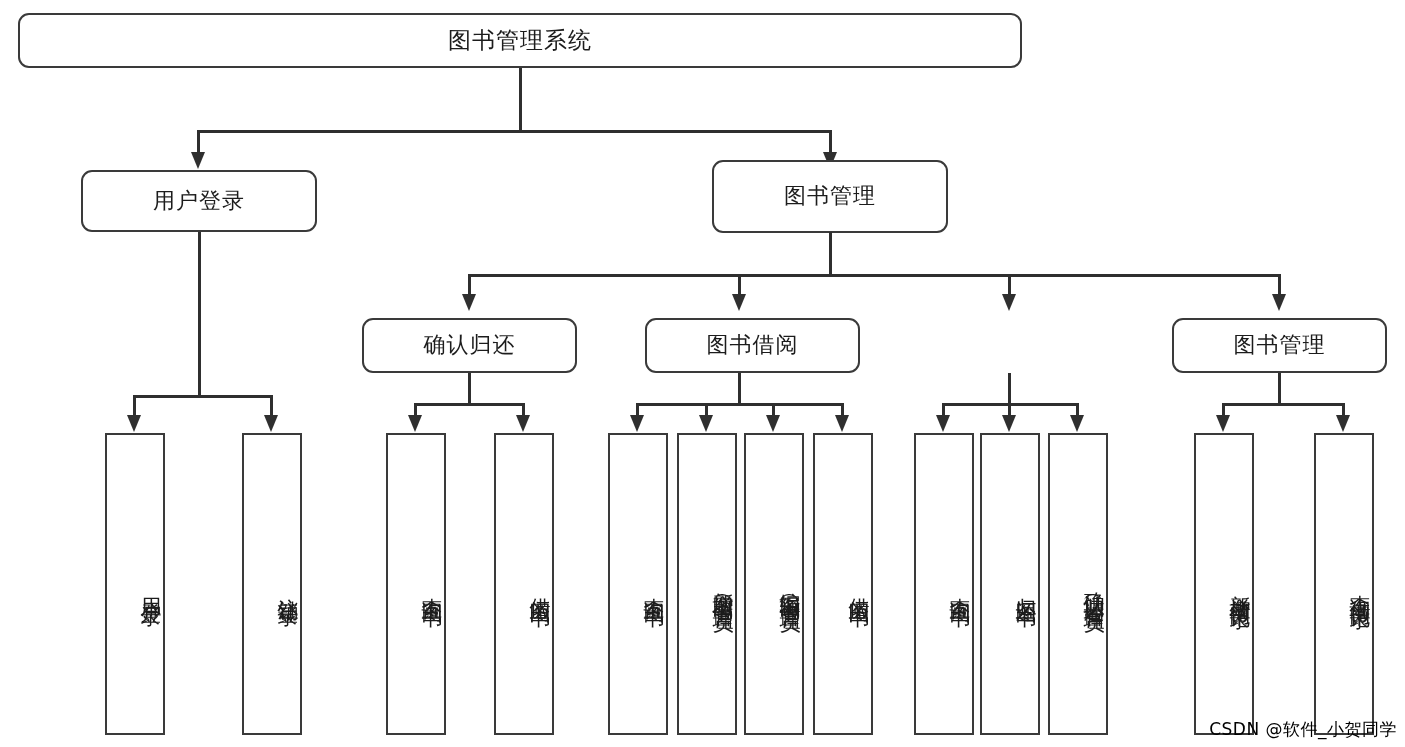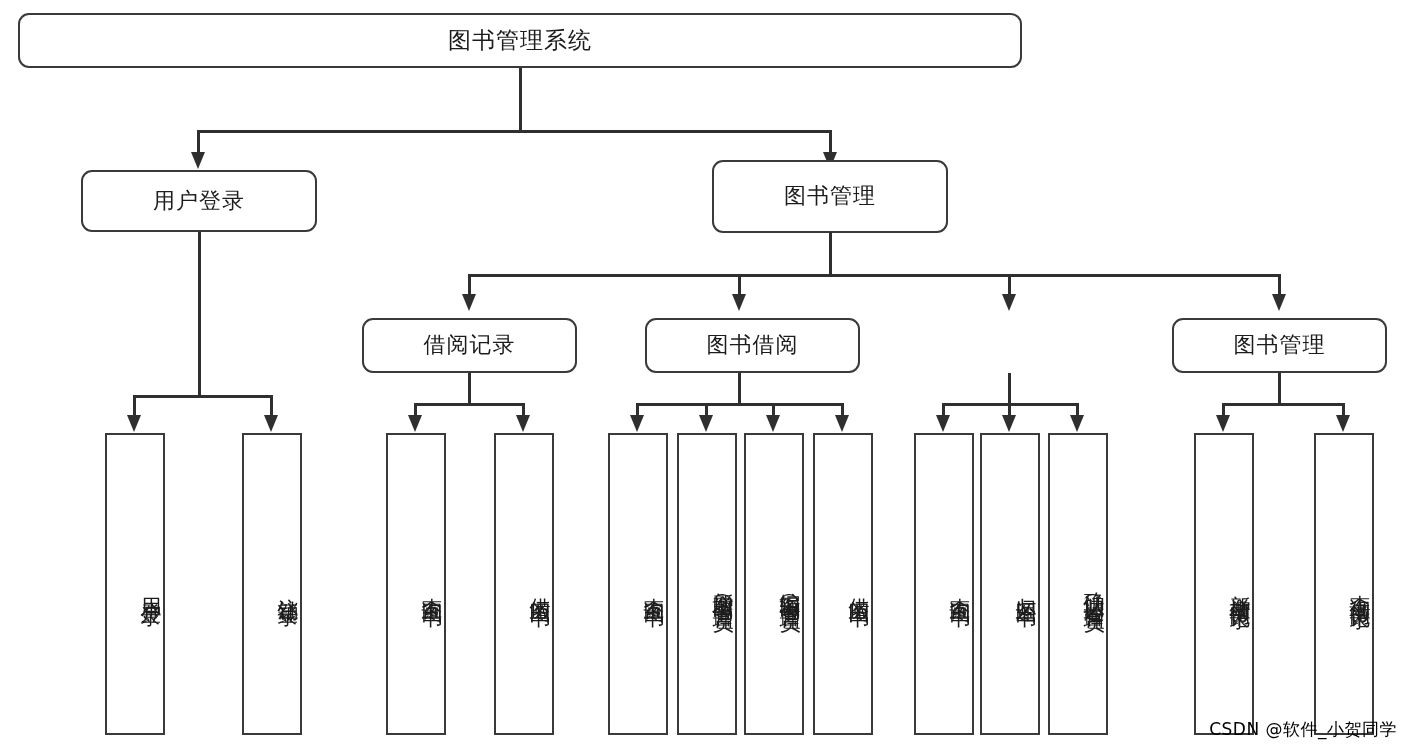--- a/index.html
+++ b/index.html
@@ -105,21 +105,21 @@
   <div class="edge h" style="left:468px; top:274px; width:812px; height:2.5px;"></div>
   <div class="edge v" style="left:468px; top:274px; width:2.5px; height:22px;"></div>
   <div class="arrow" style="left:462px; top:294px;"></div>
   <div class="edge v" style="left:738px; top:274px; width:2.5px; height:22px;"></div>
   <div class="arrow" style="left:732px; top:294px;"></div>
   <div class="edge v" style="left:1008px; top:274px; width:2.5px; height:22px;"></div>
   <div class="arrow" style="left:1002px; top:294px;"></div>
   <div class="edge v" style="left:1278px; top:274px; width:2.5px; height:22px;"></div>
   <div class="arrow" style="left:1272px; top:294px;"></div>
 
-  <div class="node horiz" style="left:362px; top:318px; width:215px; height:55px;">借阅记录</div>
+  <div class="node horiz" style="left:362px; top:318px; width:215px; height:55px;">确认归还</div>
 
   <div class="node horiz" style="left:645px; top:318px; width:215px; height:55px;">图书借阅</div>
 
 
   <div class="node horiz" style="left:1172px; top:318px; width:215px; height:55px;">图书管理</div>
 
   <div class="edge v" style="left:468px; top:373px; width:2.5px; height:32px;"></div>
   <div class="edge h" style="left:414px; top:403px; width:110px; height:2.5px;"></div>
   <div class="edge v" style="left:414px; top:403px; width:2.5px; height:14px;"></div>
   <div class="arrow" style="left:408px; top:415px;"></div>

